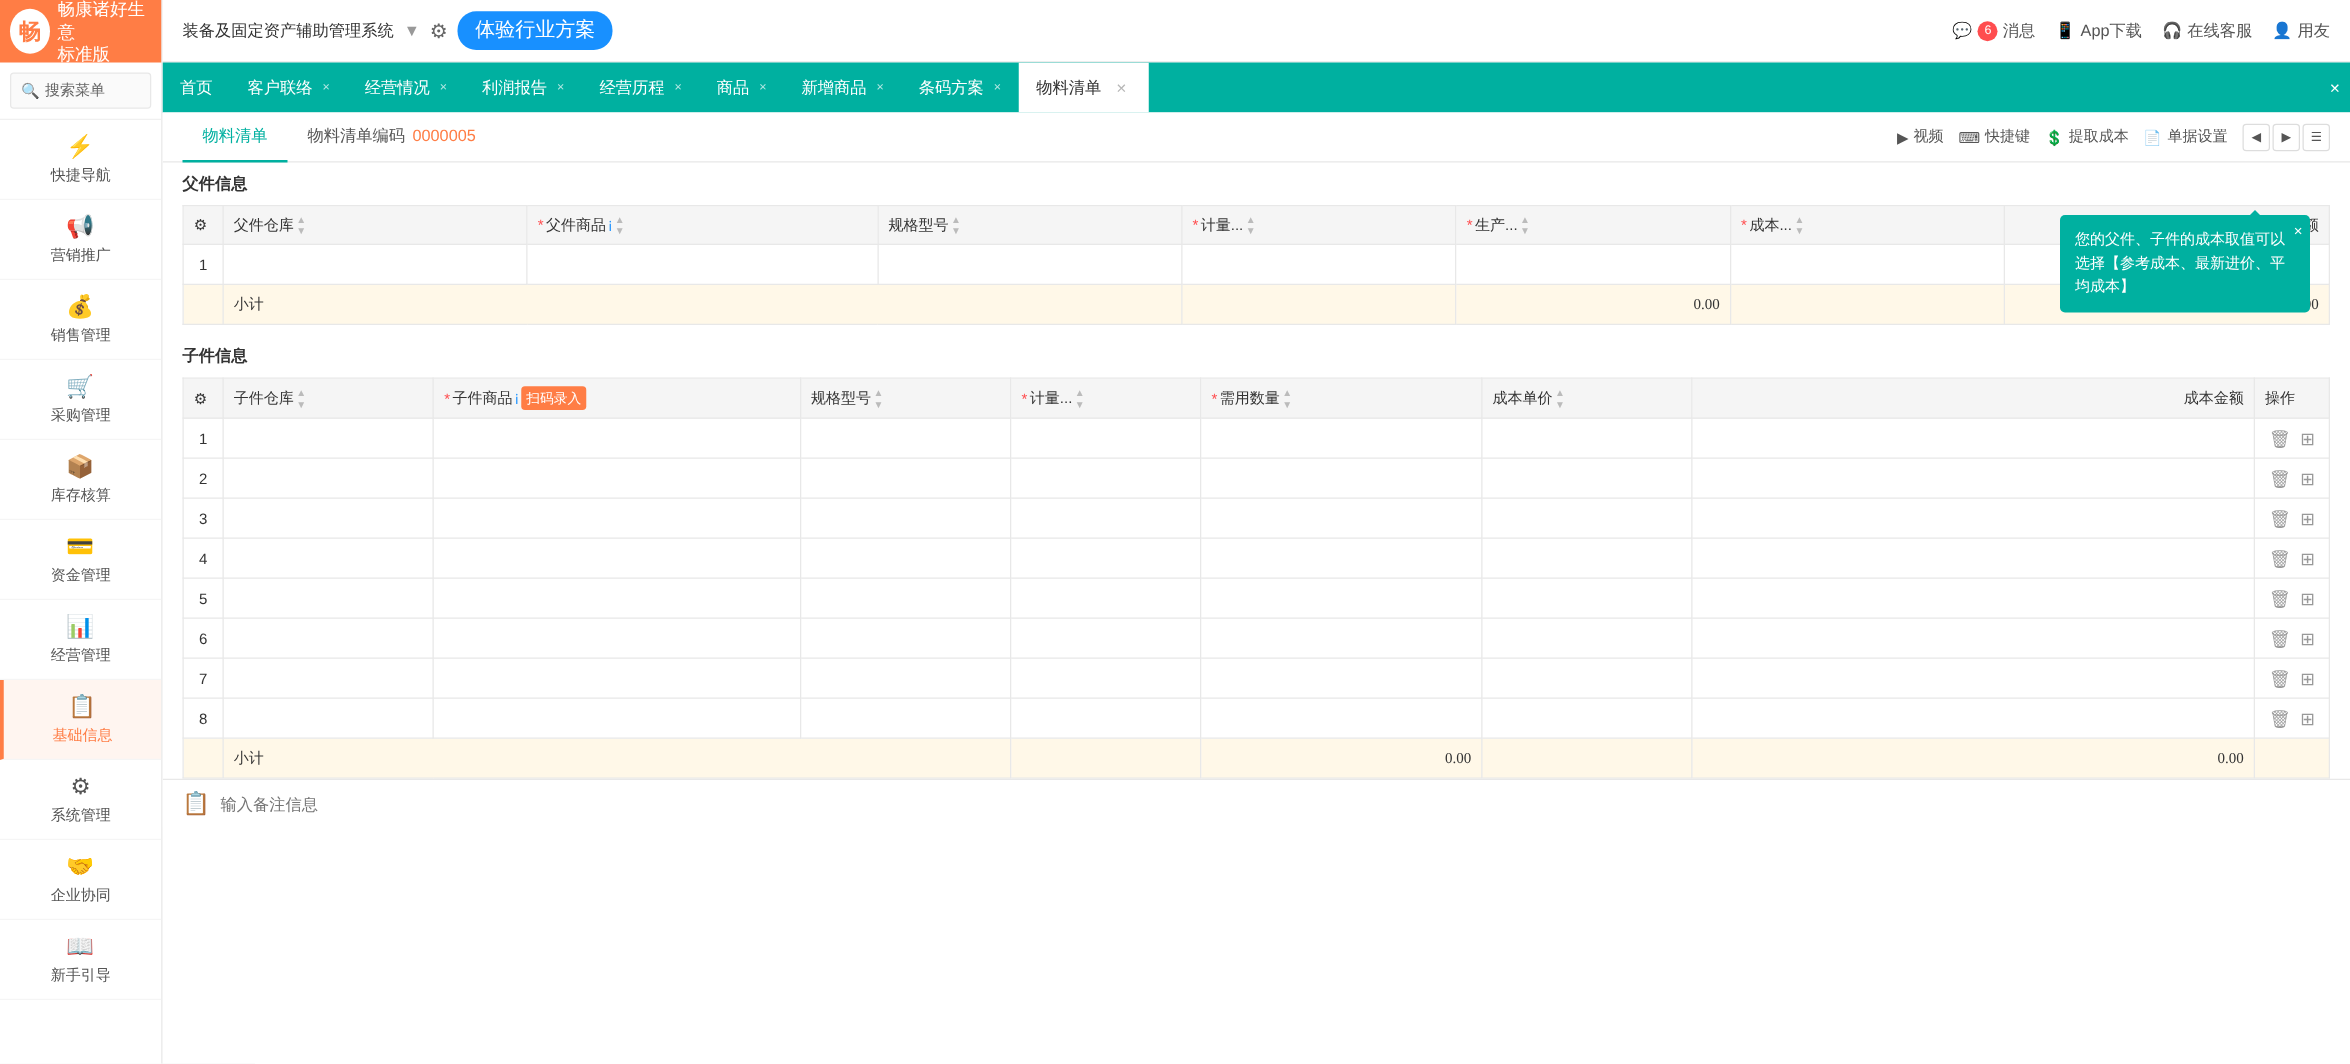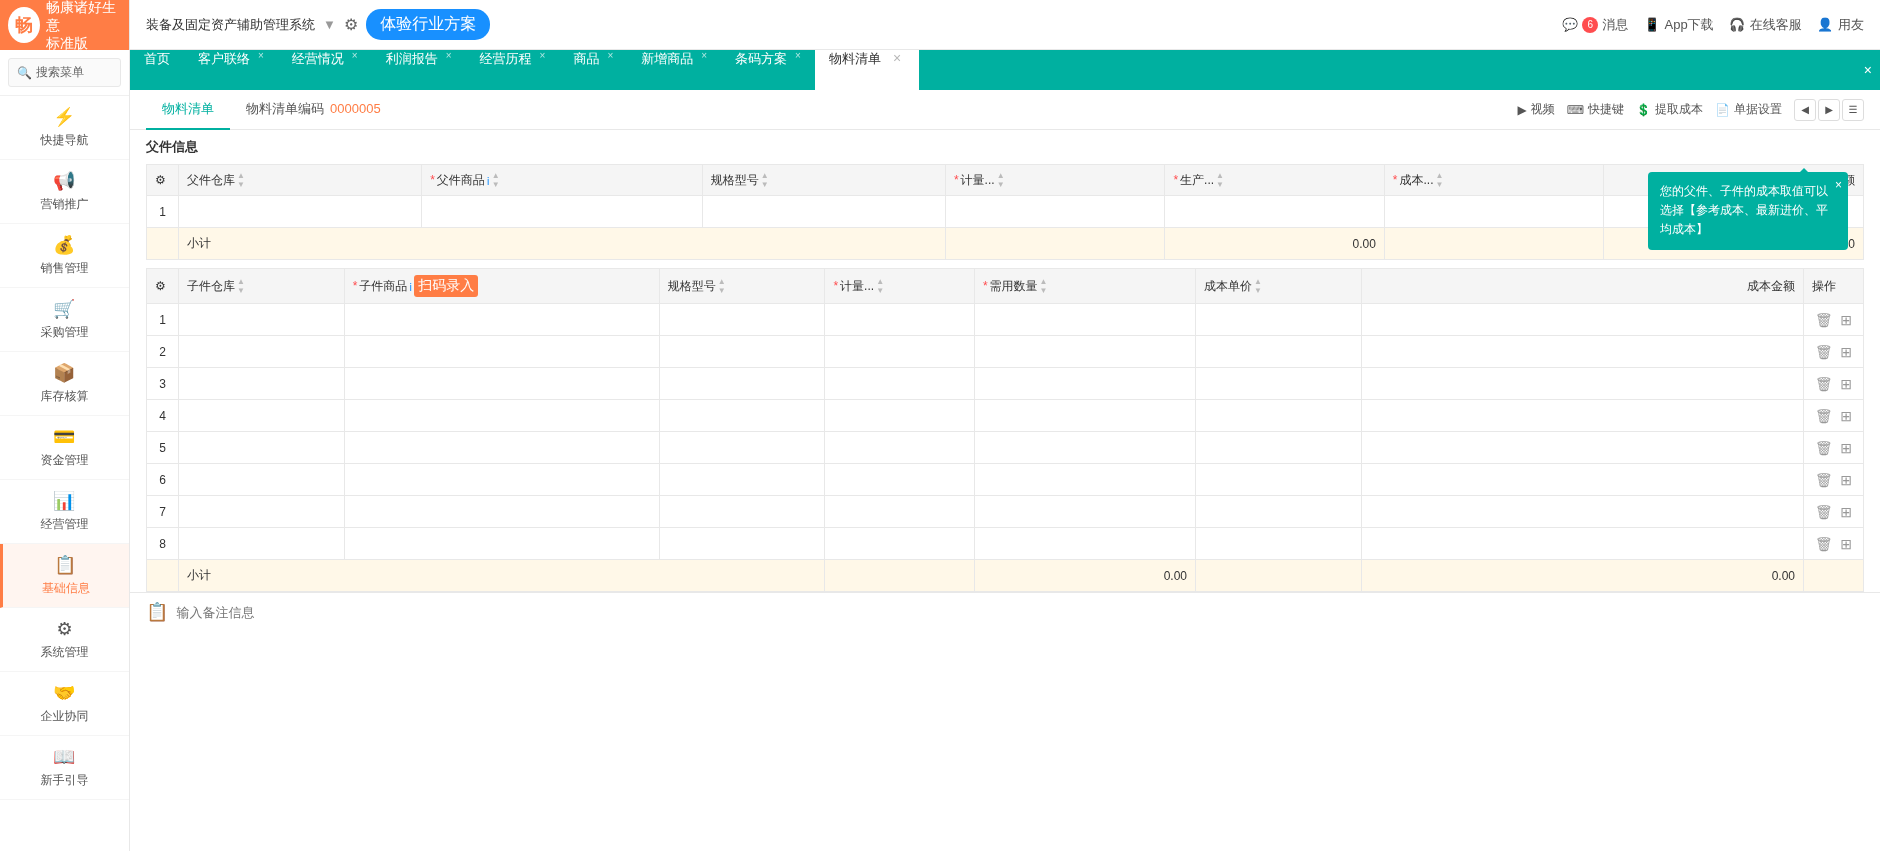--- a/index.html
+++ b/index.html
@@ -109,21 +109,21 @@
       display: flex;
       align-items: center;
       height: 40px;
       overflow-x: auto;
       flex-shrink: 0;
     }
     .nav-tab {
       padding: 0 14px;
       height: 40px;
       display: flex;
-      align-items: flex-start;
+      align-items: center;
       color: #fff;
       cursor: pointer;
       white-space: nowrap;
       font-size: 13px;
       gap: 4px;
     }
     .nav-tab.active { background: #fff; color: #333; }
     .nav-tab-close { font-size: 10px; opacity: 0.7; margin-left: 4px; }
     .tab-close-btn { cursor: pointer; color: #999; font-size: 14px; padding: 0 4px; }
 
@@ -177,34 +177,34 @@
       color: #333;
       font-weight: normal;
       white-space: nowrap;
     }
     .data-table td {
       border: 1px solid #e8e8e8;
       padding: 4px 8px;
       height: 32px;
       color: #333;
     }
-    .subtotal-row td { background: #fff8e8; font-weight: 500; }
+    .subtotal-row td { background: #fff8e8; font-weight: 500; font-family: Liberation Serif, serif; }
     .row-num { color: #999; text-align: center; width: 30px; }
     .col-right { text-align: right; }
     .th-sort { display: flex; align-items: center; gap: 2px; }
     .sort-arrows { display: flex; flex-direction: column; font-size: 8px; color: #bbb; }
 
     
     .scan-btn {
       background: #ff7d45;
       color: #fff;
       border: none;
       border-radius: 3px;
       padding: 2px 4px;
-      font-size: 14px;
+      font-size: 11px;
       cursor: pointer;
     }
 
     
     .action-btn { color: #999; cursor: pointer; font-size: 14px; padding: 0 2px; }
 
     
     .tooltip-box {
       position: absolute;
       right: 16px;
@@ -511,20 +511,21 @@
         </table>
 
         <div class="tooltip-box">
           <span class="tooltip-close">×</span>
           <span>您的父件、子件的成本取值可以选择【参考成本、最新进价、平均成本】</span>
         </div>
       </div>
     </div>
 
     <div class="section" style="margin-top:8px;">
+      <div class="section-title">子件信息</div>
       <table class="data-table">
         <thead>
           <tr>
             <th class="th-gear">
               <span>⚙</span>
             </th>
             <th>
               <div class="th-sort">
                   <span>子件仓库</span>
                   <div class="sort-arrows">

